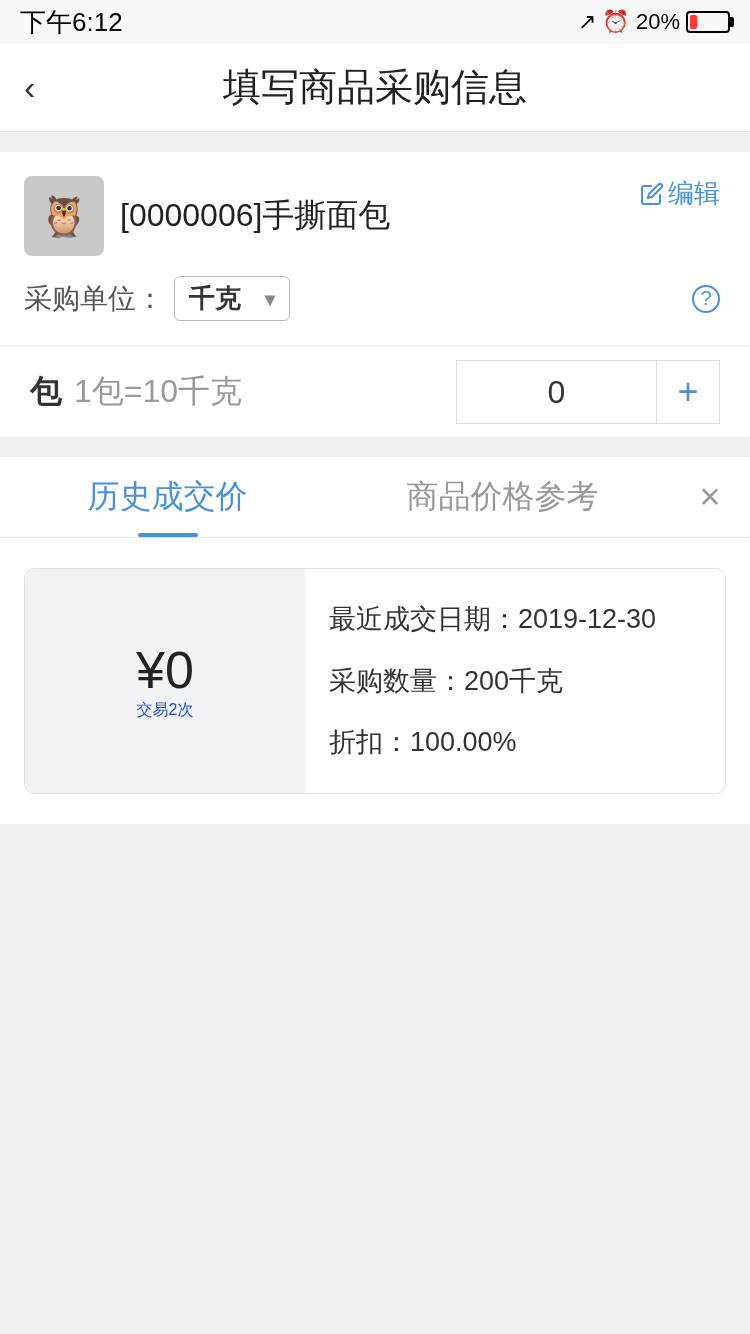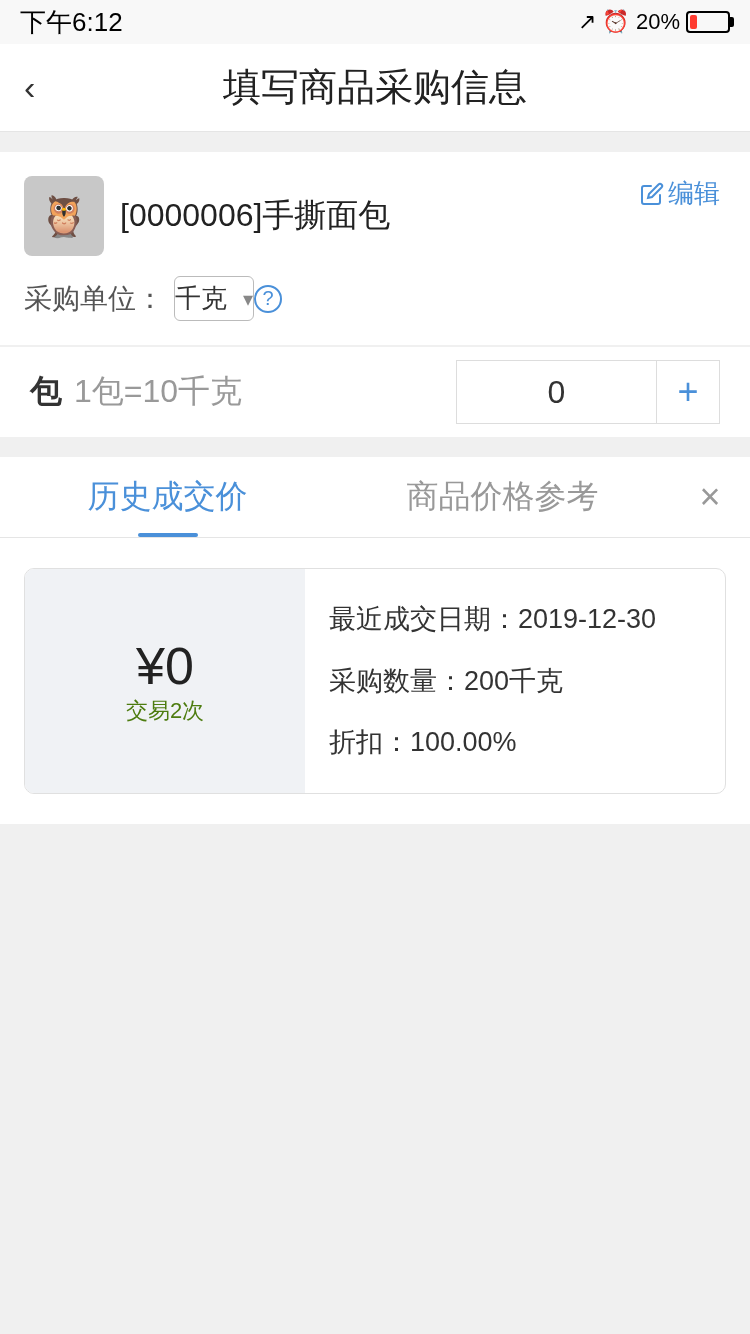--- a/index.html
+++ b/index.html
@@ -120,38 +120,40 @@
       color: #4a90d9;
       display: flex;
       align-items: center;
       gap: 4px;
       white-space: nowrap;
       justify-content: space-between;
     }
     .product-bottom {
       display: flex;
       align-items: center;
+      justify-content: space-between;
     }
     .unit-label {
       font-size: 28px;
       color: #555;
       display: flex;
       align-items: center;
       gap: 10px;
     }
     .unit-badge {
       display: inline-flex;
       align-items: center;
       border: 1px solid #bbb;
       border-radius: 6px;
-      padding: 4px 0;
+      padding: 4px 14px;
       font-size: 26px;
       color: #333;
-      gap: 16px;
-      background: #fff;
+      gap: 24px;
+      background: #fff;
+      font-weight: bold;
     }
     .unit-badge .arrow-down {
       font-size: 20px;
       color: #888;
     }
     .price-ref {
       font-size: 28px;
       color: #4a90d9;
       display: flex;
       align-items: center;
@@ -290,22 +292,22 @@
       align-items: center;
       justify-content: center;
       padding: 30px 20px;
     }
     .history-price {
       font-size: 52px;
       color: #222;
       font-weight: 400;
     }
     .history-count {
-      font-size: 22px;
-      color: #4d7c0f;
+      font-size: 16px;
+      color: #1d4ed8;
     }
     .history-right {
       flex: 1;
       padding: 30px 24px;
       display: flex;
       flex-direction: column;
       justify-content: center;
       gap: 21px;
     }
     .history-detail-row {

